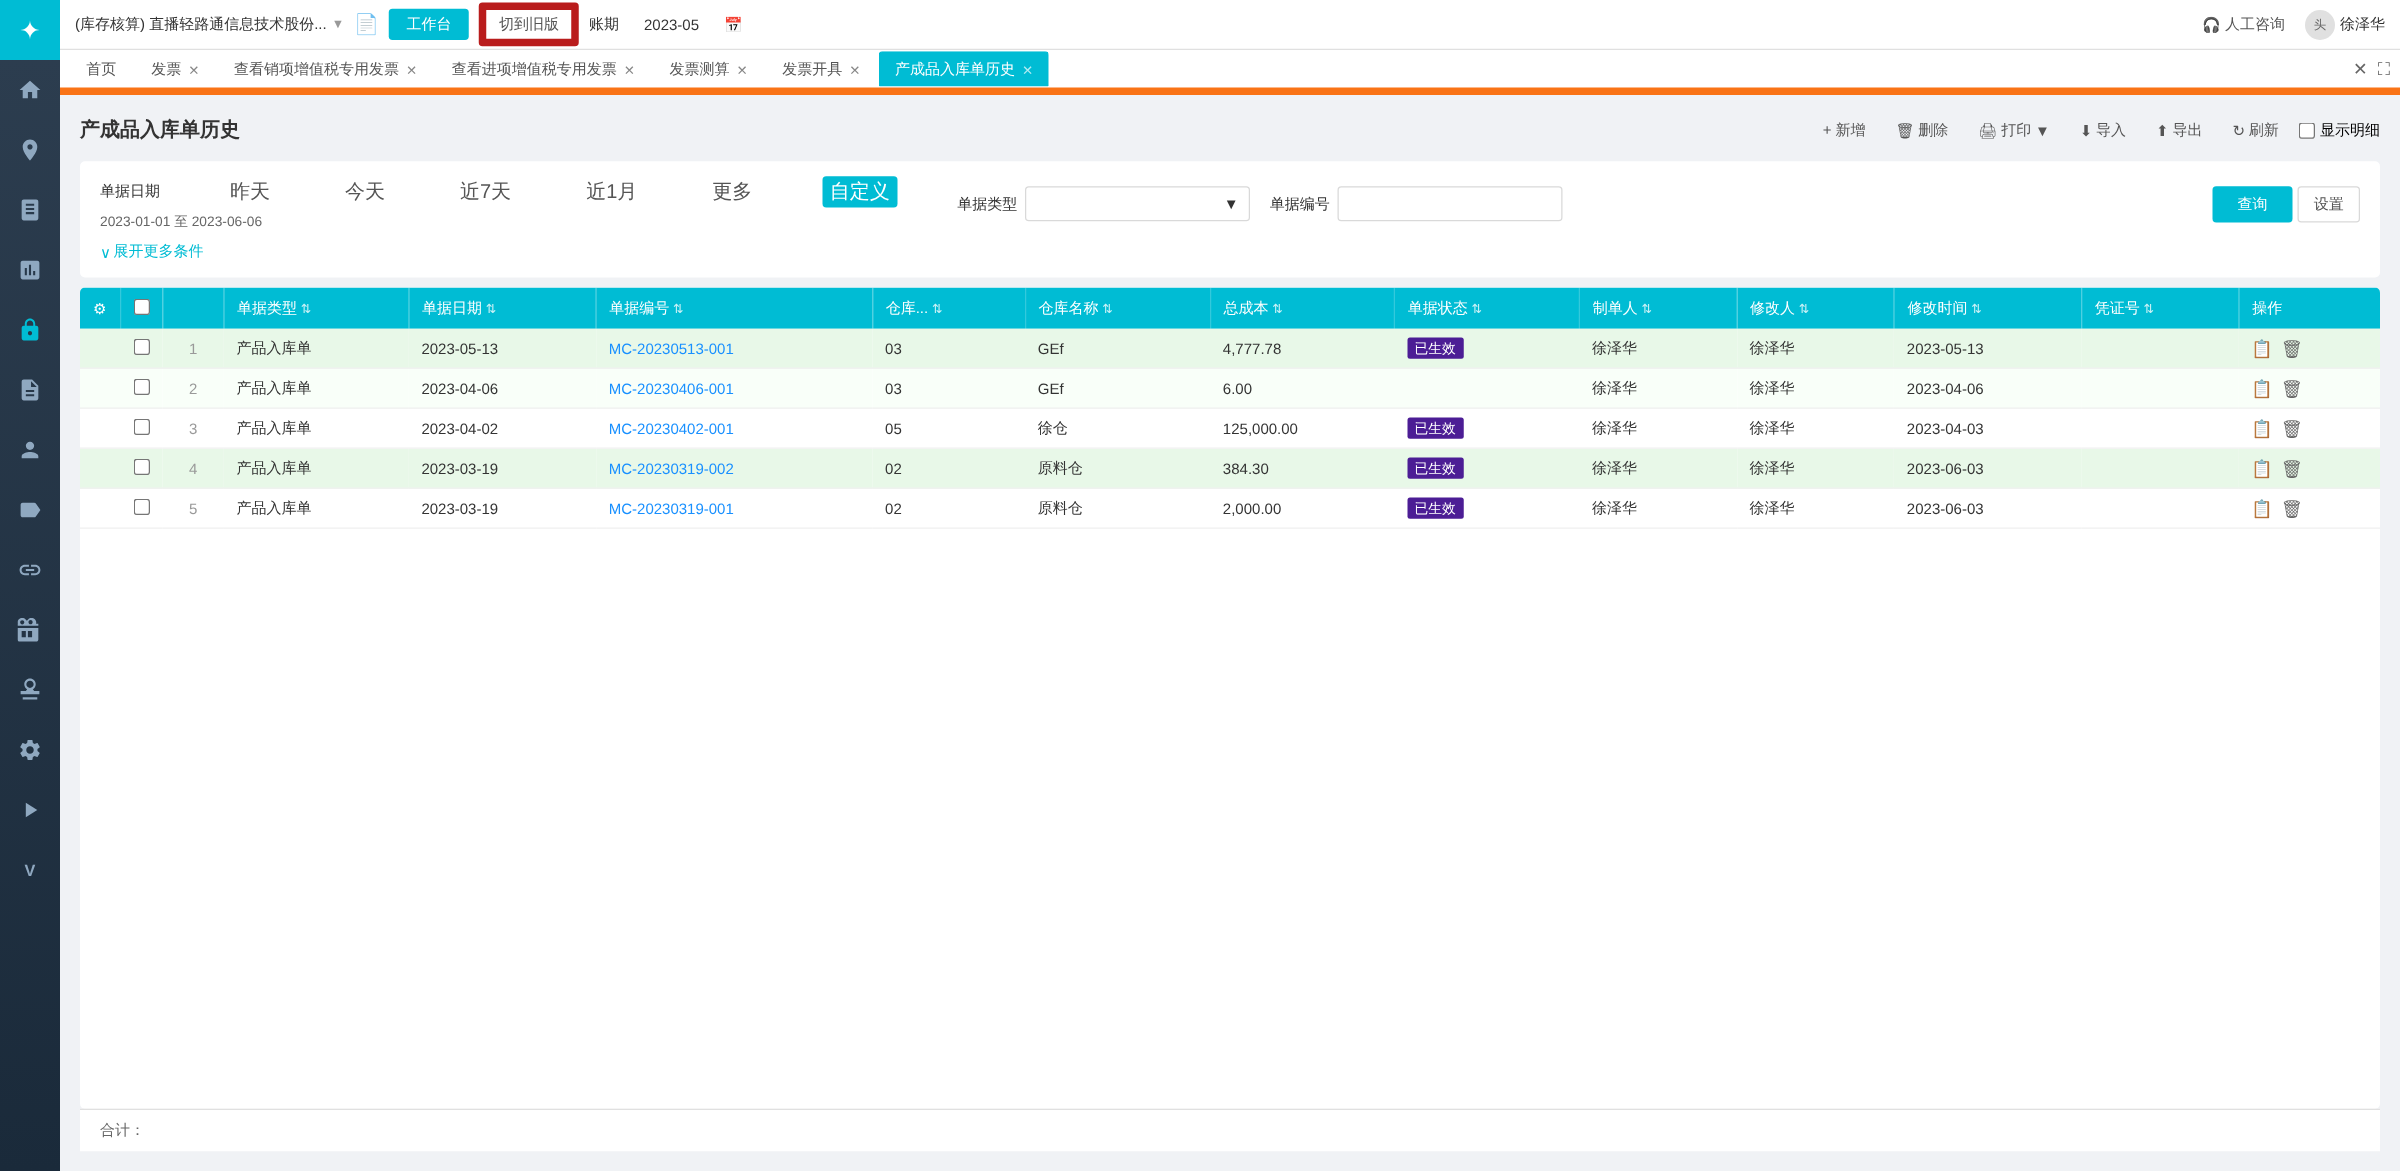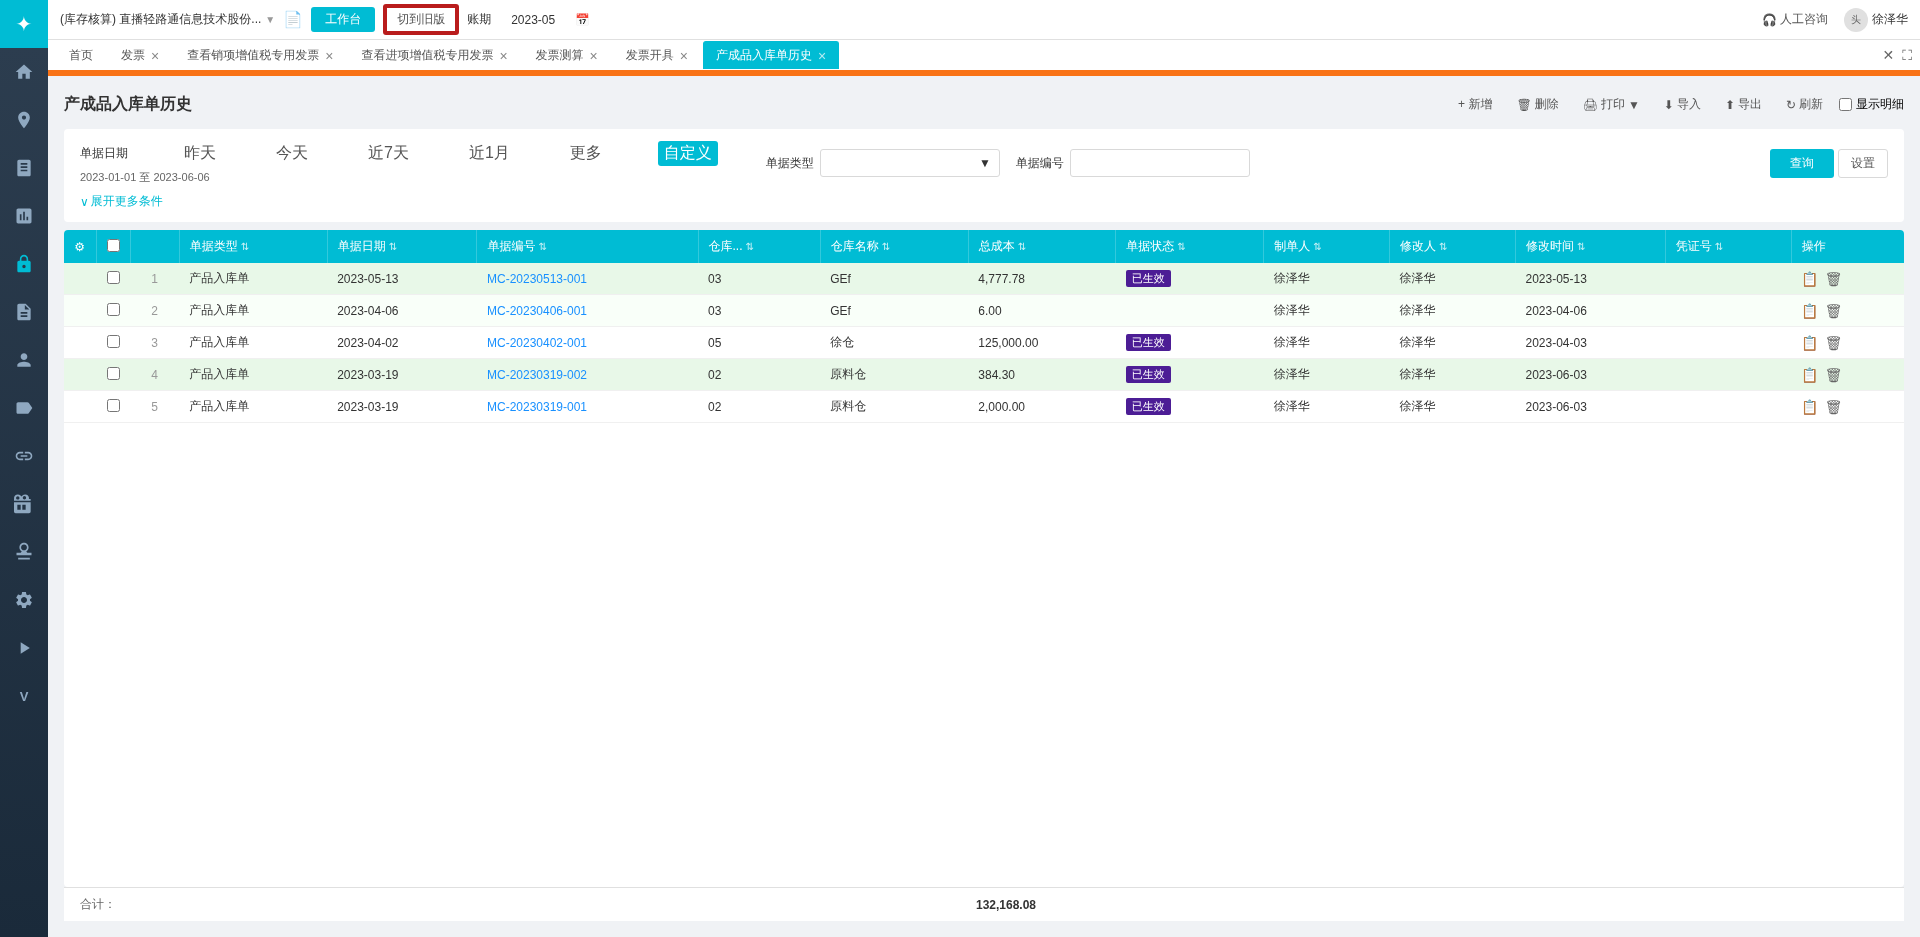--- a/index.html
+++ b/index.html
@@ -13,21 +13,21 @@
     .sidebar-item svg { width: 20px; height: 20px; }
 
     
     .main { flex: 1; display: flex; flex-direction: column; overflow: hidden; }
 
     
     .topbar { height: 40px; background: #fff; border-bottom: 1px solid #e0e0e0; display: flex; align-items: center; padding: 0 12px; flex-shrink: 0; gap: 8px; }
     .topbar-company { font-size: 12px; color: #333; display: flex; align-items: center; gap: 4px; cursor: pointer; }
     .topbar-company .chevron { color: #999; font-size: 10px; }
     .topbar-workbench { background: #00bcd4; color: #fff; border: none; border-radius: 3px; padding: 4px 14px; cursor: pointer; font-size: 12px; }
-    .topbar-period-btn { background: #fff; border: 4px solid #b91c1c; border-radius: 3px; padding: 3px 10px; cursor: pointer; font-size: 12px; color: #555; }
+    .topbar-period-btn { background: #fff; border: 6px solid #b91c1c; border-radius: 3px; padding: 3px 10px; cursor: pointer; font-size: 12px; color: #555; }
     .topbar-period { font-size: 12px; color: #333; display: flex; align-items: center; gap: 20px; }
     .topbar-right { margin-left: auto; display: flex; align-items: center; gap: 16px; }
     .topbar-service { font-size: 12px; color: #555; cursor: pointer; display: flex; align-items: center; gap: 3px; }
     .topbar-user { font-size: 12px; color: #333; display: flex; align-items: center; gap: 4px; cursor: pointer; }
     .topbar-avatar { width: 24px; height: 24px; border-radius: 50%; background: #e0e0e0; display: flex; align-items: center; justify-content: center; font-size: 10px; color: #666; }
 
     
     .tabbar { height: 36px; background: #fff; border-bottom: 6px solid #f97316; display: flex; align-items: center; padding: 0 8px; flex-shrink: 0; gap: 2px; overflow-x: auto; }
     .tab { height: 28px; padding: 0 12px; display: flex; align-items: center; gap: 6px; cursor: pointer; border-radius: 3px 3px 0 0; font-size: 12px; color: #555; white-space: nowrap; border: 1px solid transparent; border-bottom: none; }
     .tab.active { background: #00bcd4; color: #fff; border-color: #00bcd4; }
@@ -436,18 +436,17 @@
           <span class="op-icon" title="删除">🗑</span>
         </div>
       </td>
     </tr>
           </tbody>
       </table>
     </div>
 
     <div class="table-footer">
       <span class="footer-label">合计：</span>
-      <span class="footer-total">132,168.08</span>
     </div>
 
 
   </div>
 </div>
 
 </body></html>

